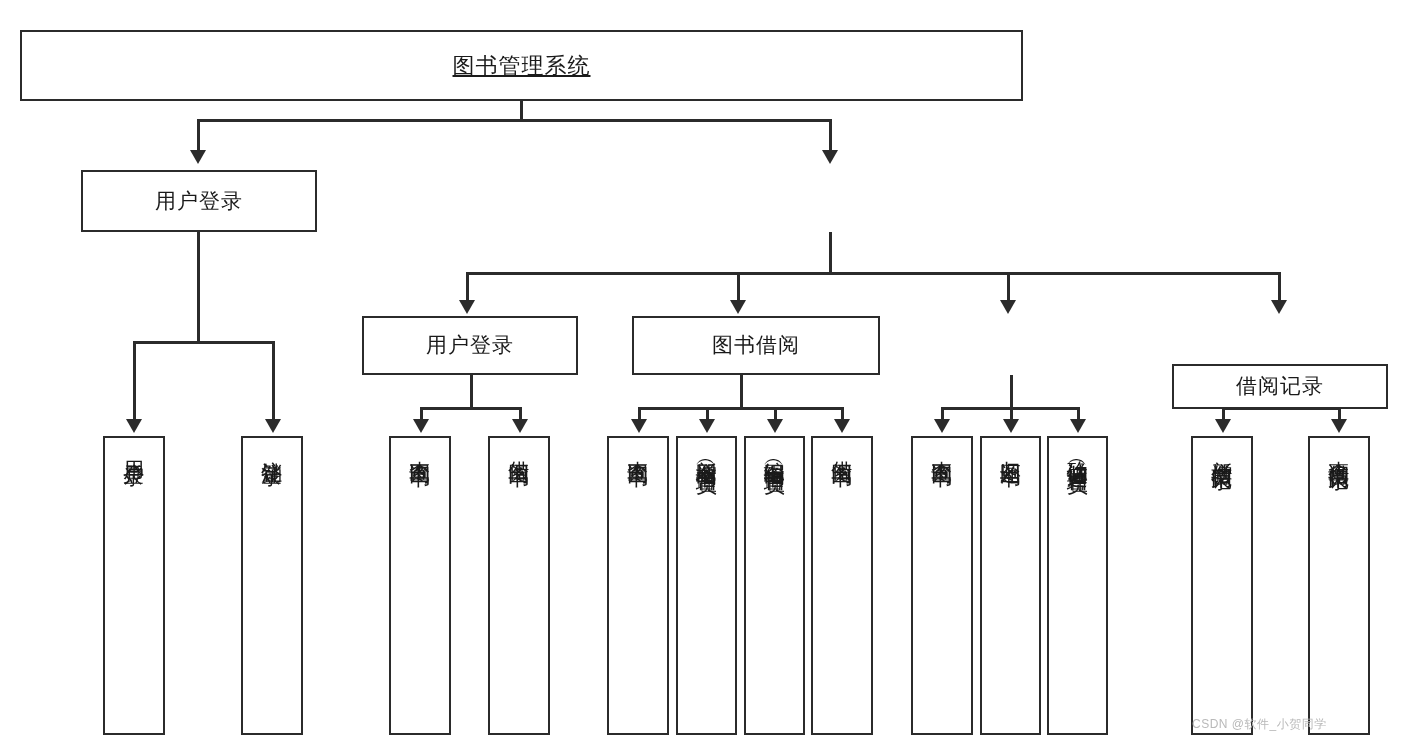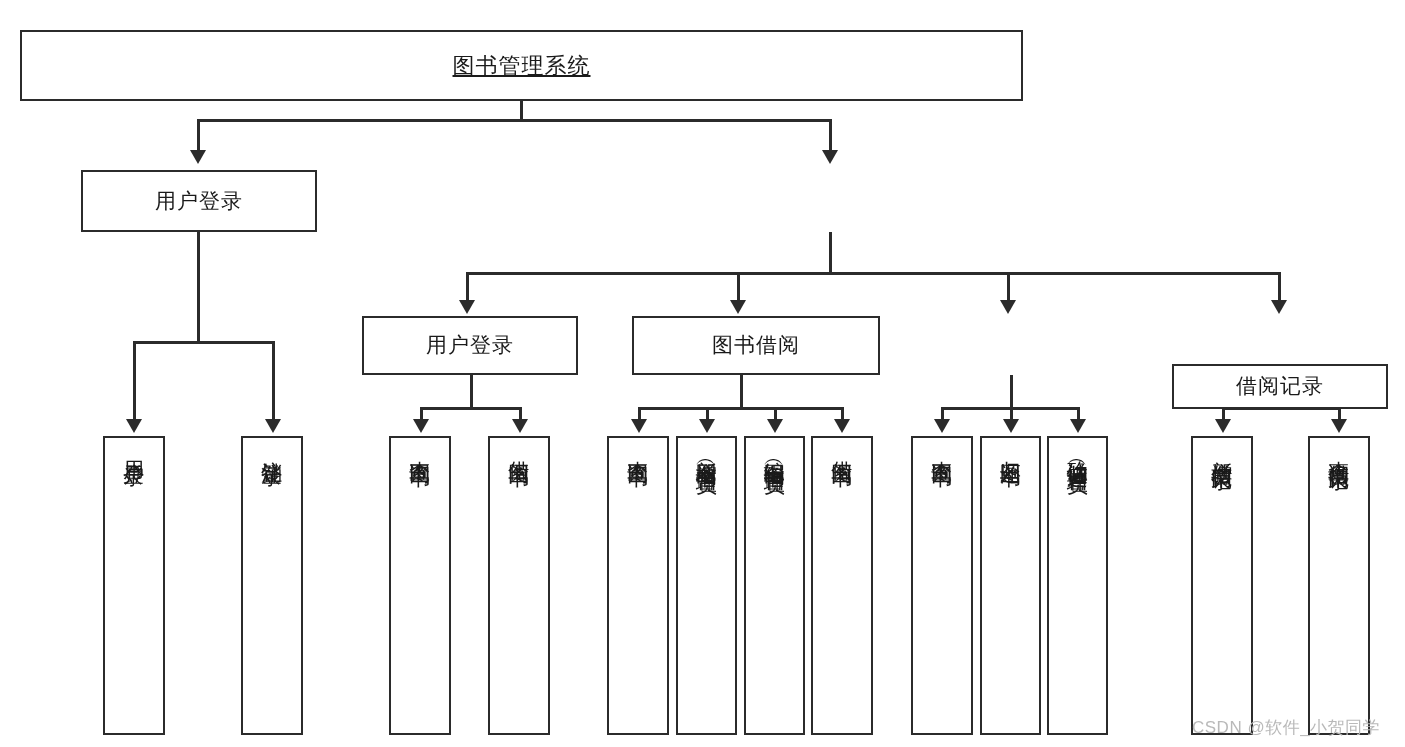--- a/index.html
+++ b/index.html
@@ -72,21 +72,21 @@
     height: 0;
     border-left: 8px solid transparent;
     border-right: 8px solid transparent;
     border-top: 14px solid #2b2b2b;
     z-index: 2;
   }
   
   #watermark {
     position: absolute;
     color: #b9b9b9;
-    font-size: 17px;
+    font-size: 12px;
     letter-spacing: 0.5px;
     white-space: nowrap;
     z-index: 5;
     pointer-events: none;
   }
 </style>
 </head>
 <body>
 
 <div id="canvas">

